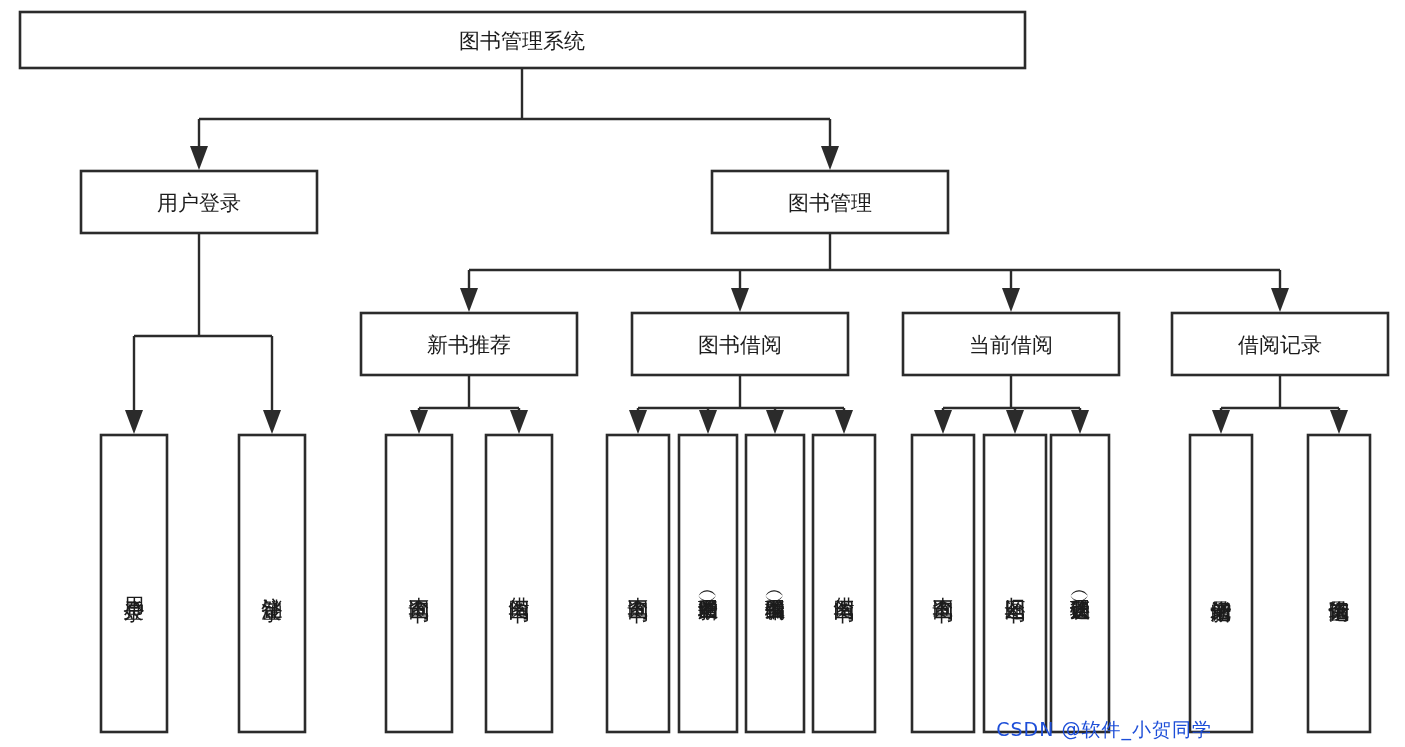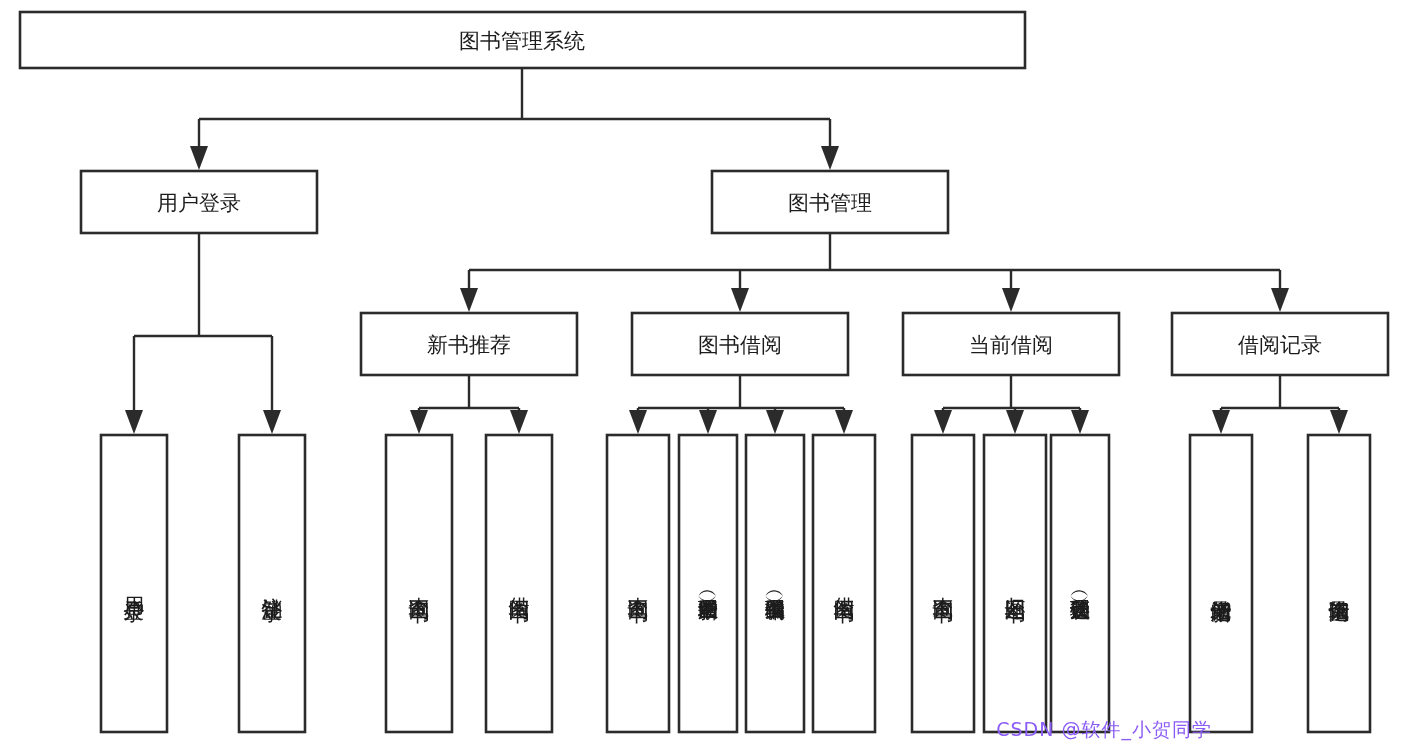--- a/index.html
+++ b/index.html
@@ -73,21 +73,21 @@
     align-items: center;
     justify-content: center;
     box-sizing: border-box;
   }
   .watermark {
     position: absolute;
     right: 8px;
     bottom: 4px;
     font-family: "DejaVu Sans", "Liberation Sans", sans-serif;
     font-size: 19px;
-    color: #8b5cf6;
+    color: #1d4ed8;
     letter-spacing: 1px;
     white-space: nowrap;
     user-select: none;
   }
 </style>
 </head>
 <body>
 
 <div id="diagram-root">
 

